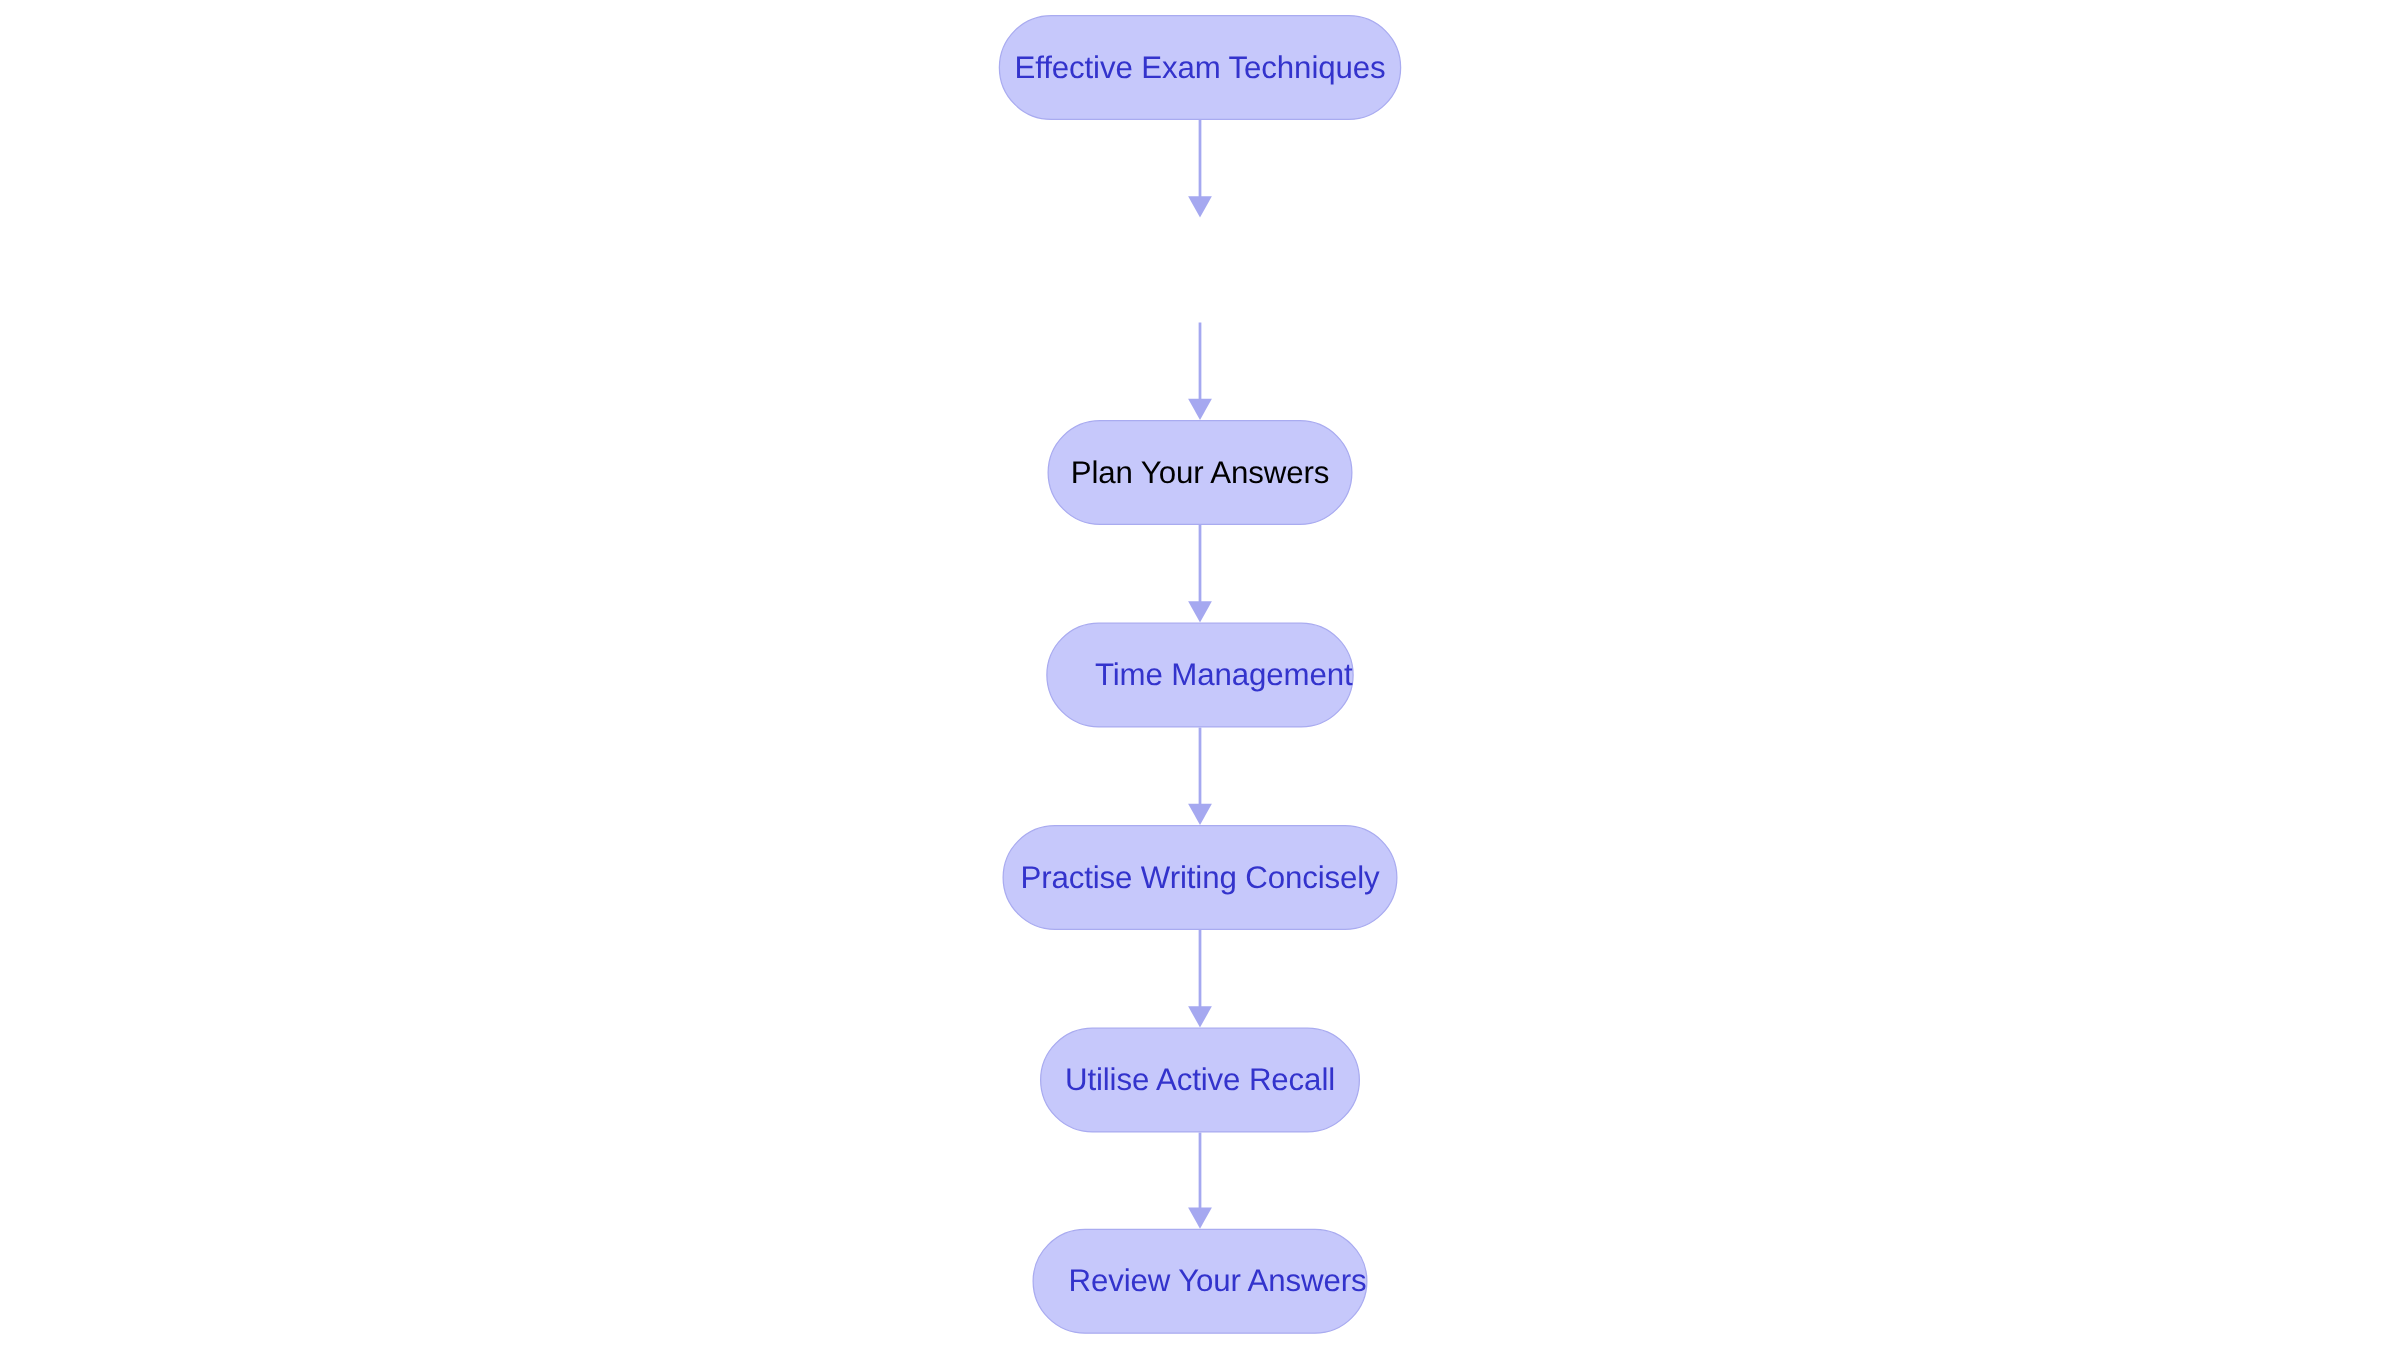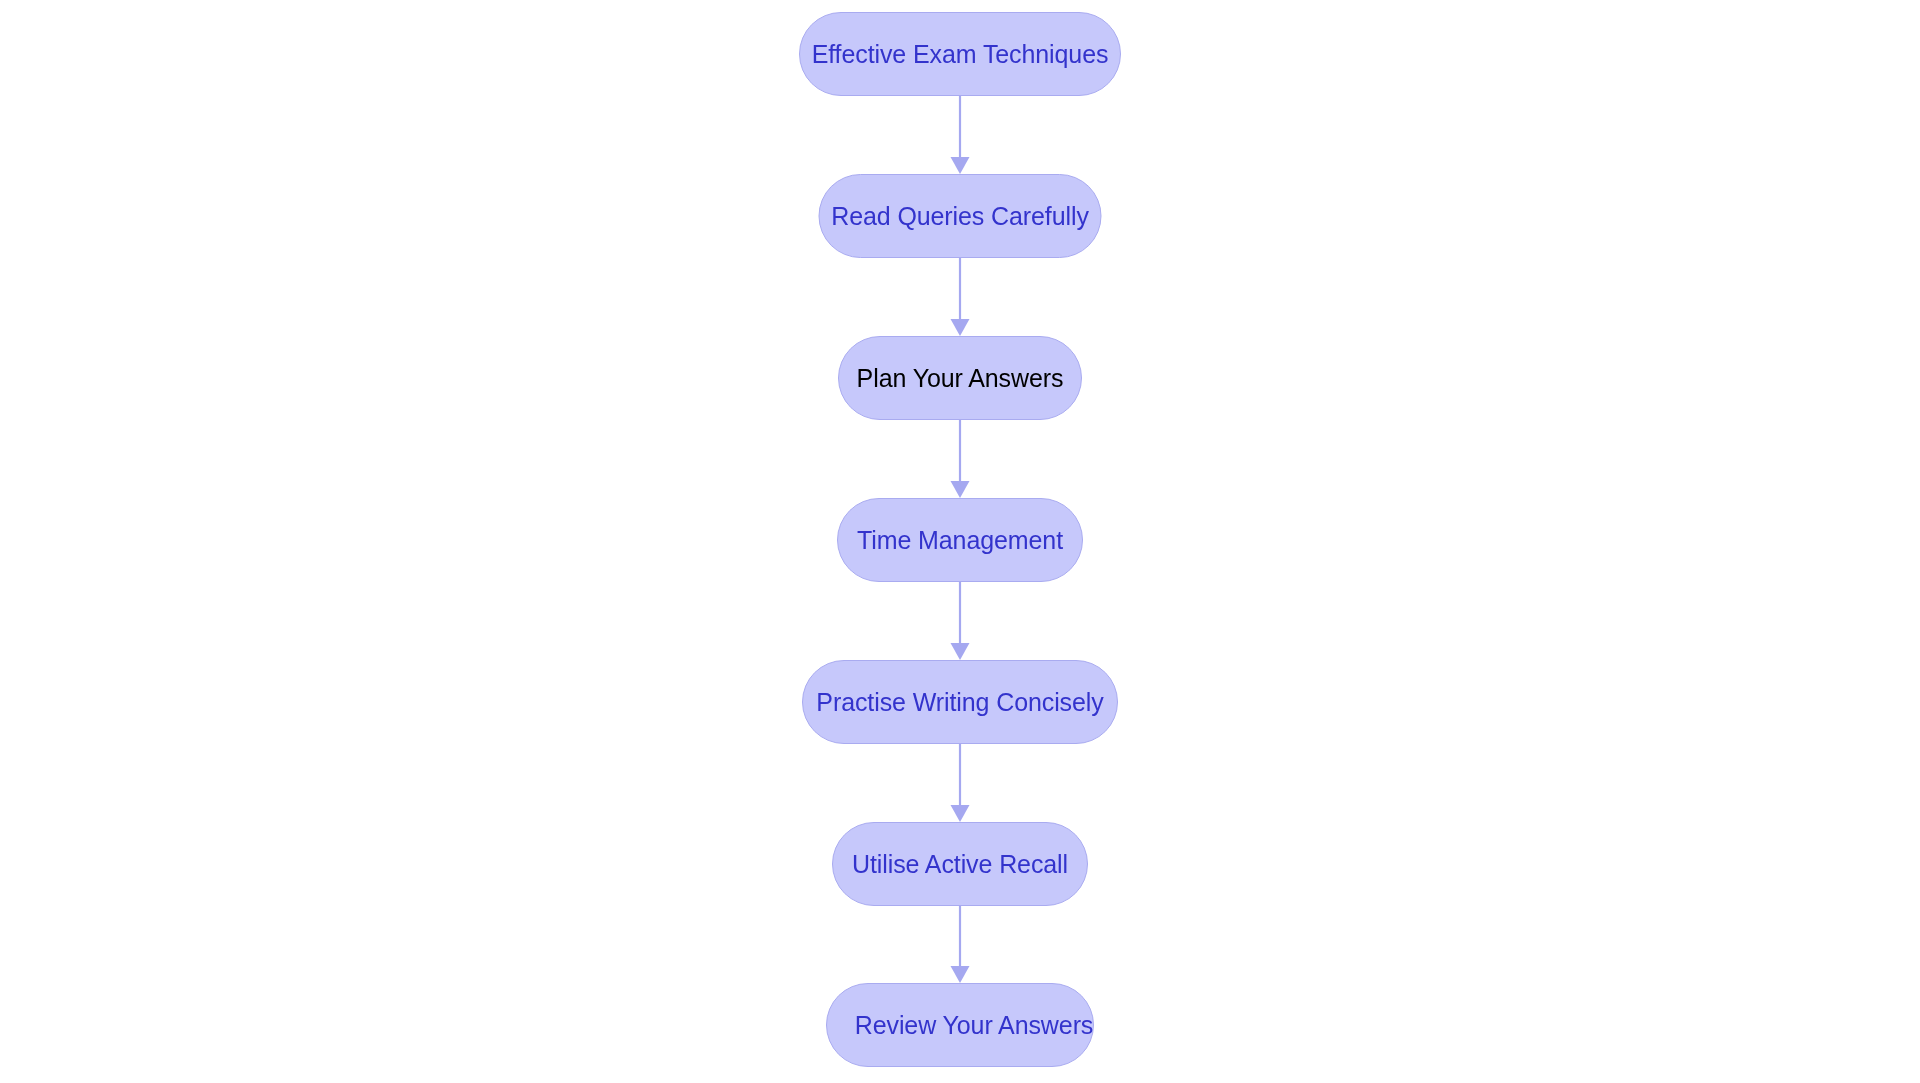--- a/index.html
+++ b/index.html
@@ -86,27 +86,24 @@
       <g>
         <line x1="960" y1="906" x2="960" y2="967" stroke="#a5a8f0" stroke-width="2.2"></line>
         <polygon points="950.5,966 969.5,966 960,983" fill="#a5a8f0"></polygon>
       </g>
     </svg>
 
   <div id="nodes-layer">
       <div class="flow-node" style="left: 960px; top: 54px; width: 322px; height: 84px; background: rgb(198, 200, 251); border-color: rgb(169, 171, 240);">
         <span class="flow-node-label" style="color: rgb(51, 51, 204);">Effective Exam Techniques</span>
       </div>
-      <div class="flow-node" style="left: 960px; top: 216px; width: 283px; height: 84px; background: rgb(198, 200, 251); border-color: rgb(169, 171, 240);">
-        <span class="flow-node-label" style="color: rgb(51, 51, 204);">Read Queries Carefully</span>
-      </div>
       <div class="flow-node" style="left: 960px; top: 378px; width: 244px; height: 84px; background: rgb(198, 200, 251); border-color: rgb(169, 171, 240);">
         <span class="flow-node-label" style="color: #000000;">Plan Your Answers</span>
       </div>
-      <div class="flow-node" style="left: 960px; top: 540px; width: 246px; height: 84px; background: rgb(198, 200, 251); border-color: rgb(169, 171, 240);">
+      <div class="flow-node" style="left: 960px; top: 540px; width: 246px; height: 84px; background: rgb(198, 200, 251); border-color: rgb(169, 171, 240); justify-content: flex-end;">
         <span class="flow-node-label" style="color: rgb(51, 51, 204);">Time Management</span>
       </div>
       <div class="flow-node" style="left: 960px; top: 864px; width: 256px; height: 84px; background: rgb(198, 200, 251); border-color: rgb(169, 171, 240);">
         <span class="flow-node-label" style="color: rgb(51, 51, 204);">Utilise Active Recall</span>
       </div>
       <div class="flow-node" style="left: 960px; top: 702px; width: 316px; height: 84px; background: rgb(198, 200, 251); border-color: rgb(169, 171, 240);">
         <span class="flow-node-label" style="color: rgb(51, 51, 204);">Practise Writing Concisely</span>
       </div>
       <div class="flow-node" style="left: 960px; top: 1025px; width: 268px; height: 84px; background: rgb(198, 200, 251); border-color: rgb(169, 171, 240);">
         <span class="flow-node-label" style="color: rgb(51, 51, 204); margin-left: 28px;">Review Your Answers</span>

